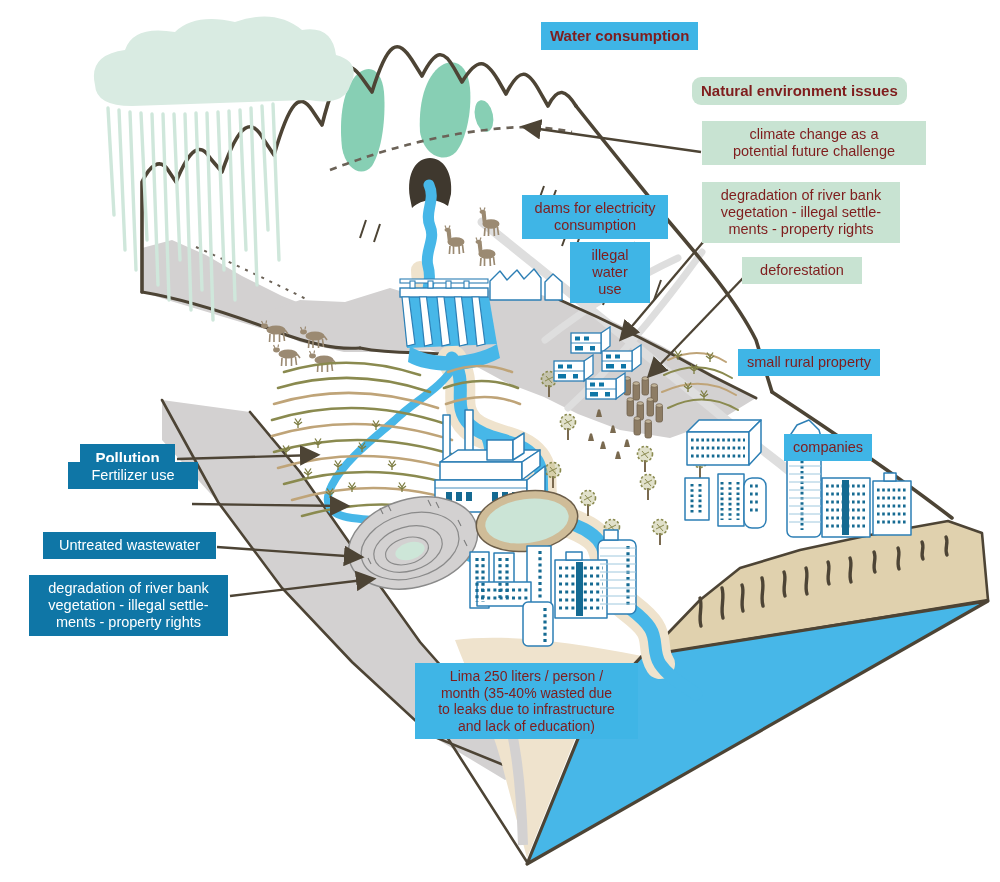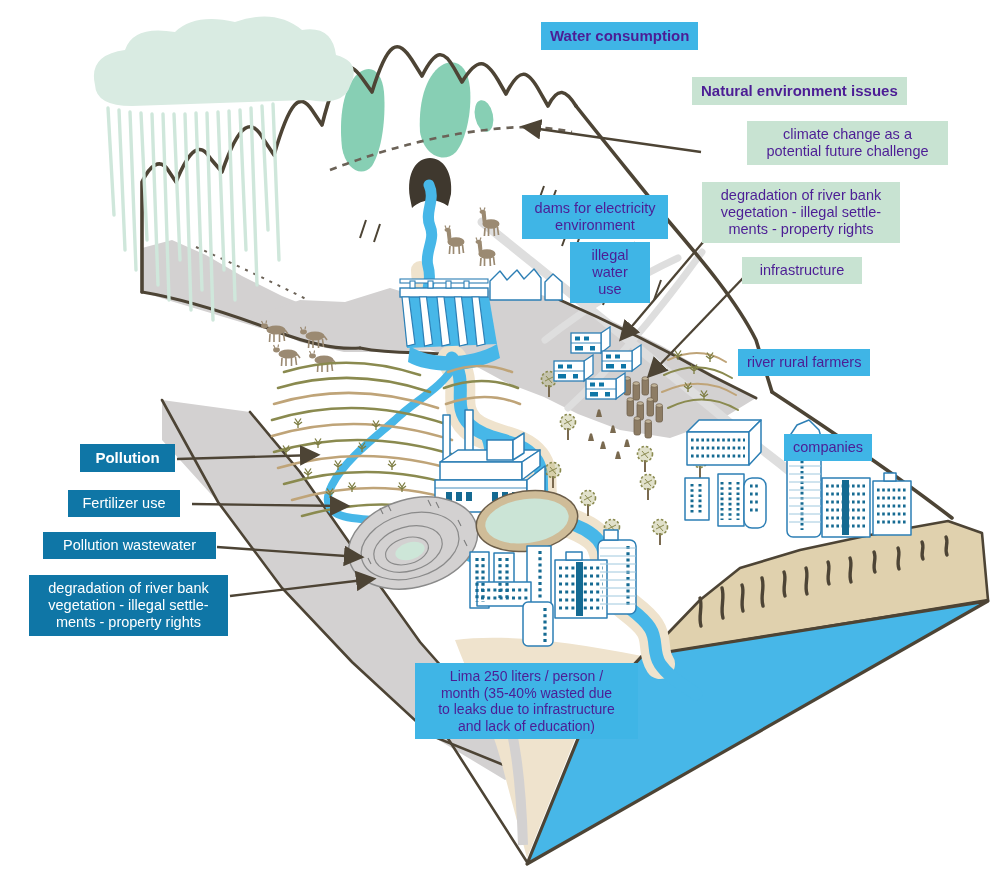--- a/index.html
+++ b/index.html
@@ -1,20 +1,20 @@
 <!DOCTYPE html>
 <html><head>
 <meta charset="utf-8">
 <style>
   html,body{margin:0;padding:0;background:#fff;}
   #stage{position:relative;width:1000px;height:882px;background:#fff;overflow:hidden;
          font-family:"Liberation Sans",sans-serif;}
   #art{position:absolute;left:0;top:0;}
   .label{position:absolute;box-sizing:border-box;padding:5px 9px;font-size:14.5px;
-         line-height:1.18;color:#4c1d95;text-align:center;white-space:pre-line;
+         line-height:1.18;color:#7f1d1d;text-align:center;white-space:pre-line;
          display:flex;align-items:center;justify-content:center;}
   .label.blue{background:#3fb5e6;}
   .label.dark{background:#0f76a6;color:#ffffff;}
   .label.green{background:#c8e3d2;}
   .label.bold{font-weight:bold;font-size:15px;}
   .label.small{font-size:14px;margin-left:44px;}
 </style>
 </head>
 <body>
 
@@ -421,46 +421,46 @@
     <line x1="745" y1="276" x2="650" y2="375"></line>
     <line x1="177" y1="459" x2="316" y2="455"></line>
     <line x1="192" y1="504" x2="346" y2="506"></line>
     <line x1="217" y1="547" x2="360" y2="557"></line>
     <line x1="230" y1="596" x2="372" y2="579"></line>
   </g>
 </svg>
 
 <div class="label blue bold" style="left:541px;top:22px;">Water consumption</div>
 
-<div class="label green bold" style="left:692px;top:77px;">Natural environment issues</div>
-
-<div class="label green" style="left:702px;top:121px;width:201px;margin-left:45px;">climate change as a
+<div class="label green bold" style="left:692px;top:77px;border-radius:9px;">Natural environment issues</div>
+
+<div class="label green" style="left:702px;top:121px;width:224px;">climate change as a
 potential future challenge</div>
 
 <div class="label green" style="left:702px;top:182px;width:198px;">degradation of river bank
 vegetation - illegal settle-
 ments - property rights</div>
 
 <div class="label blue" style="left:522px;top:195px;width:146px;">dams for electricity
-environment</div>
+consumption</div>
 
 <div class="label blue" style="left:570px;top:242px;width:80px;">illegal
 water use</div>
 
-<div class="label green" style="left:742px;top:257px;width:120px;">infrastructure</div>
-
-<div class="label blue" style="left:738px;top:349px;">river rural farmers</div>
+<div class="label green" style="left:742px;top:257px;width:120px;">deforestation</div>
+
+<div class="label blue" style="left:738px;top:349px;">small rural property</div>
 
 <div class="label blue" style="left:784px;top:399px;margin-top:35px;">companies</div>
 
 <div class="label dark bold" style="left:80px;top:444px;width:95px;">Pollution</div>
 
-<div class="label dark" style="left:68px;top:490px;width:112px;">Fertilizer use</div>
-
-<div class="label dark" style="left:43px;top:532px;width:173px;">Pollution wastewater</div>
+<div class="label dark" style="left:68px;top:462px;width:130px;">Fertilizer use</div>
+
+<div class="label dark" style="left:43px;top:532px;width:173px;">Untreated wastewater</div>
 
 <div class="label dark" style="left:29px;top:575px;width:199px;">degradation of river bank
 vegetation - illegal settle-
 ments - property rights</div>
 
 <div class="label blue small" style="left:371px;top:663px;width:223px;">Lima 250 liters / person /
 month (35-40% wasted due
 to leaks due to infrastructure
 and lack of education)</div>
 

